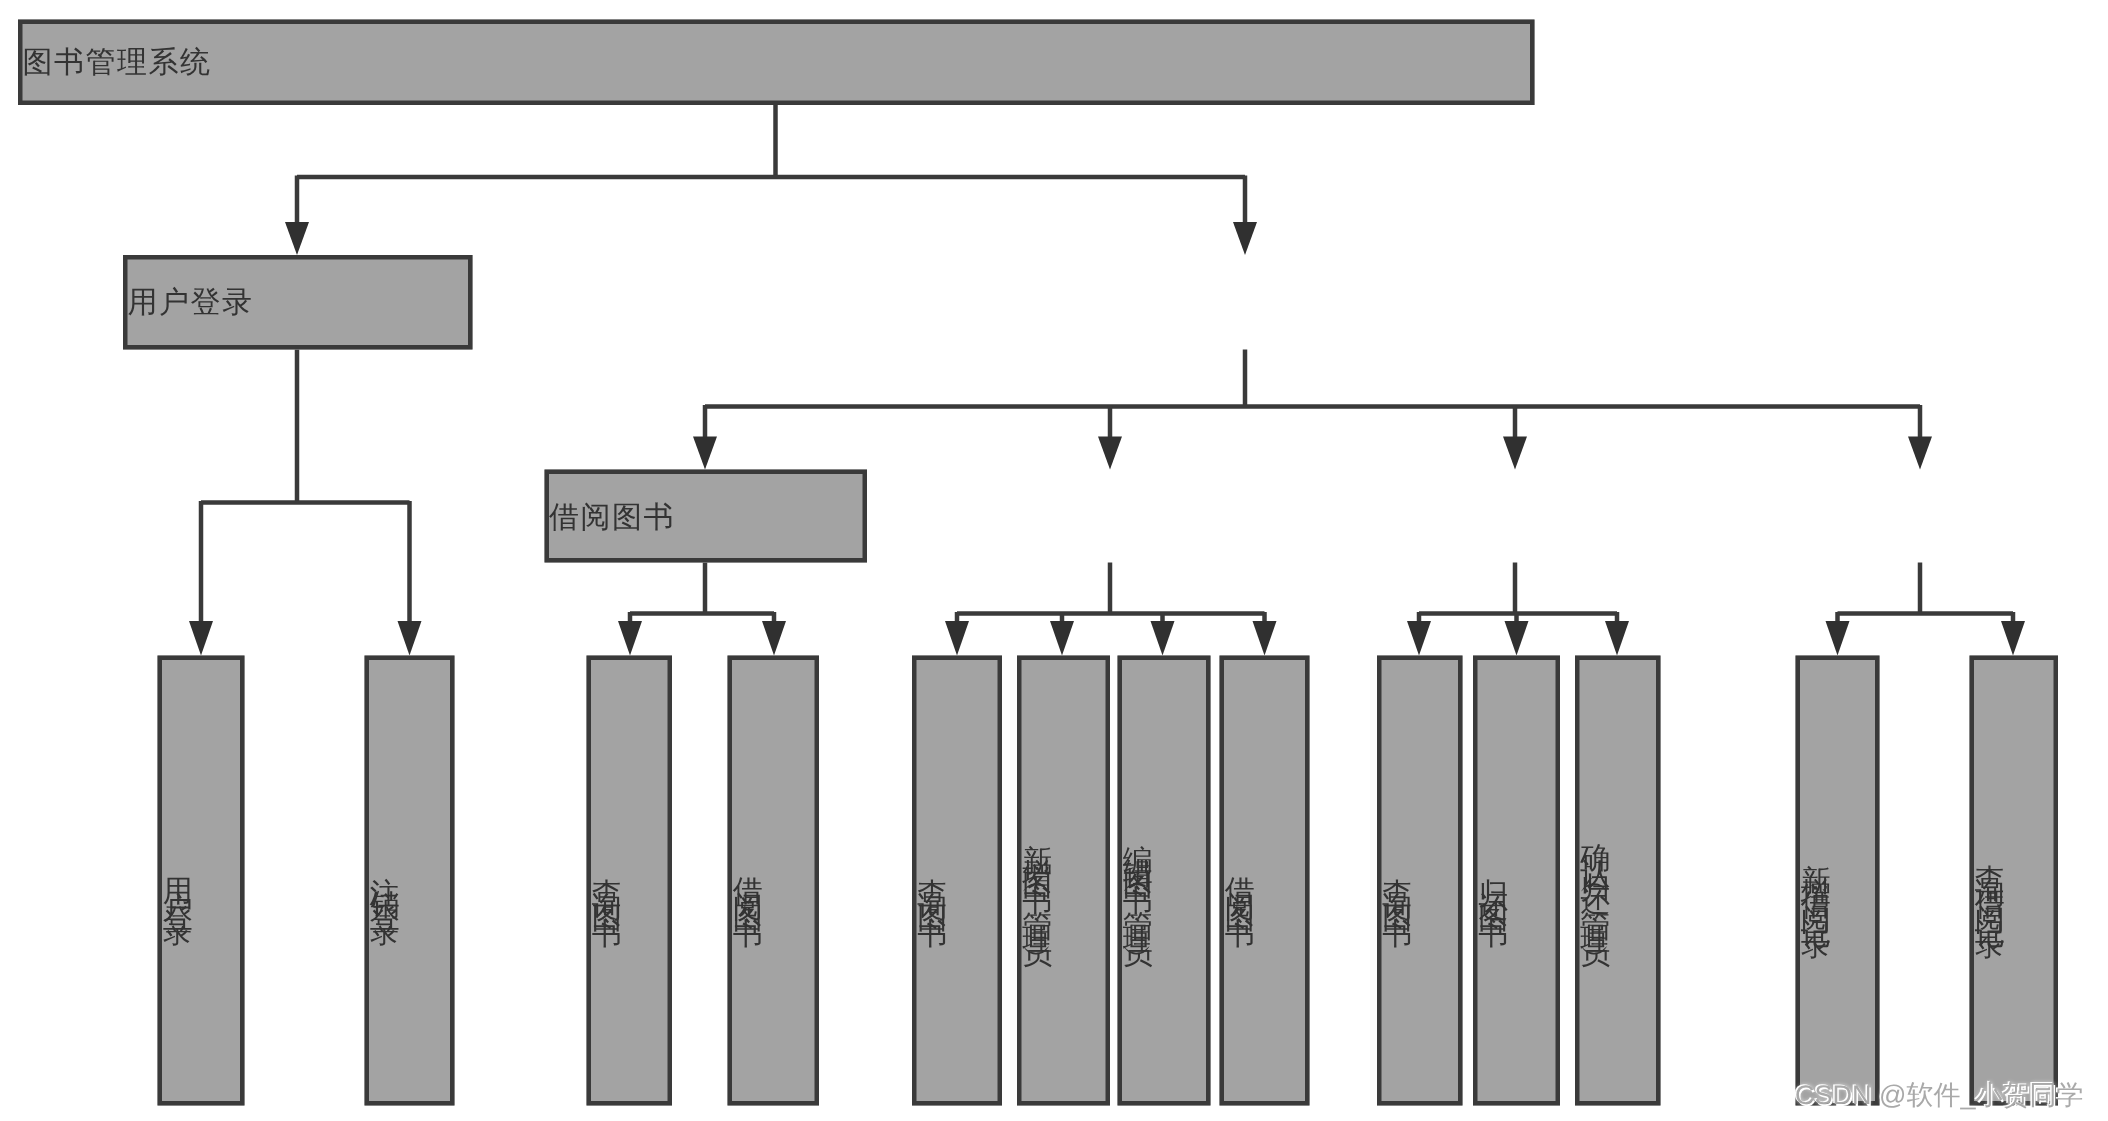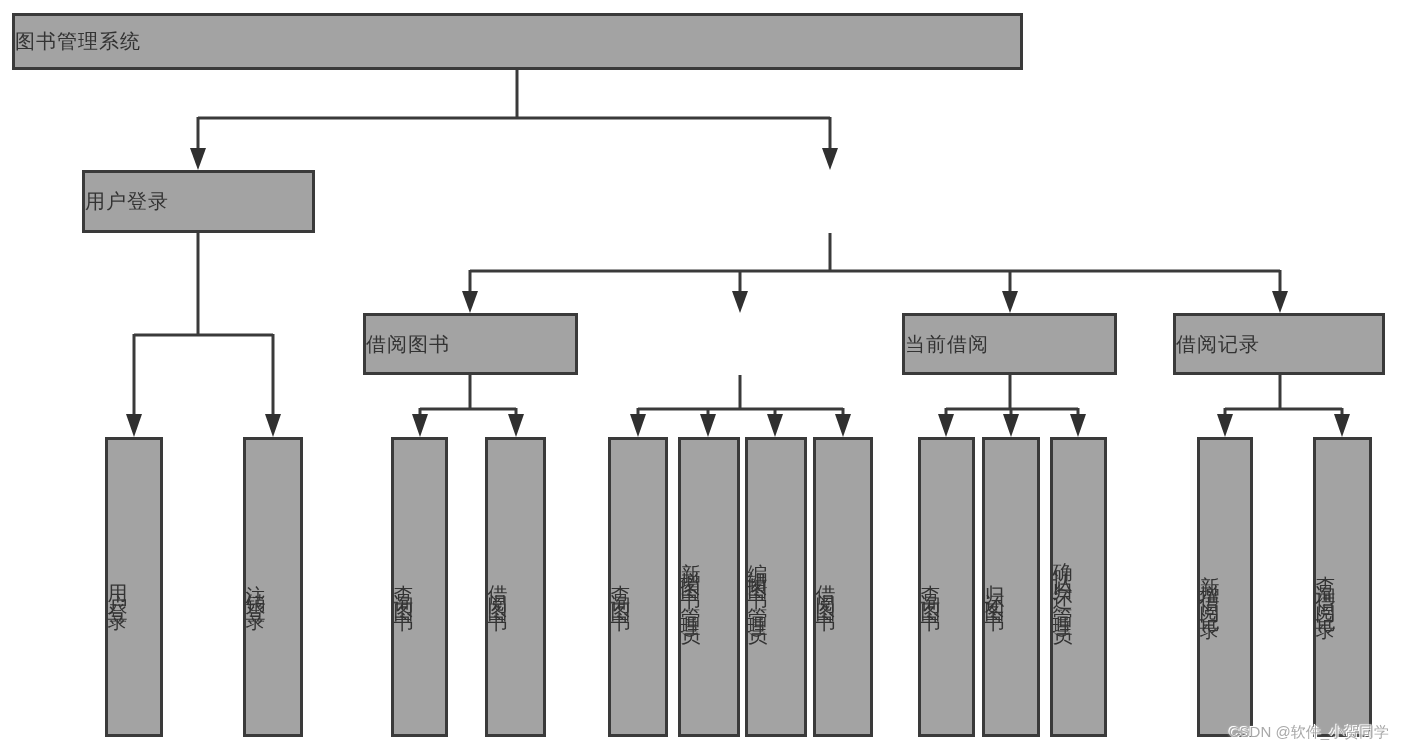--- a/index.html
+++ b/index.html
@@ -44,21 +44,21 @@
     line-height: 1;
     letter-spacing: 9px;
     color: #333333;
     white-space: nowrap;
   }
   #watermark {
     position: absolute;
     right: 16px;
     bottom: 5px;
     z-index: 3;
-    font-size: 15px;
+    font-size: 18px;
     color: #a9a9a9;
     text-shadow: 1px 1px 0 #ffffff, -1px -1px 0 #ffffff, 0 0 3px #ffffff;
     white-space: nowrap;
   }
 </style>
 </head>
 <body>
 
 <div id="canvas">
 
@@ -132,26 +132,20 @@
     <span class="hlabel">图书管理系统</span>
   </div>
 
   <div class="box" style="left:82px; top:170px; width:233px; height:63px;">
     <span class="hlabel">用户登录</span>
   </div>
 
   <div class="box" style="left:363px; top:313px; width:215px; height:62px;">
     <span class="hlabel">借阅图书</span>
   </div>
-  <div class="box" style="left:902px; top:313px; width:215px; height:62px;">
-    <span class="hlabel">当前借阅</span>
-  </div>
-  <div class="box" style="left:1173px; top:313px; width:212px; height:62px;">
-    <span class="hlabel">借阅记录</span>
-  </div>
 
   <div class="box" style="left:105px; top:437px; width:58px; height:300px;">
     <span class="vlabel">用户登录</span>
   </div>
   <div class="box" style="left:243px; top:437px; width:60px; height:300px;">
     <span class="vlabel">注销登录</span>
   </div>
 
   <div class="box" style="left:391px; top:437px; width:57px; height:300px;">
     <span class="vlabel">查询图书</span>

